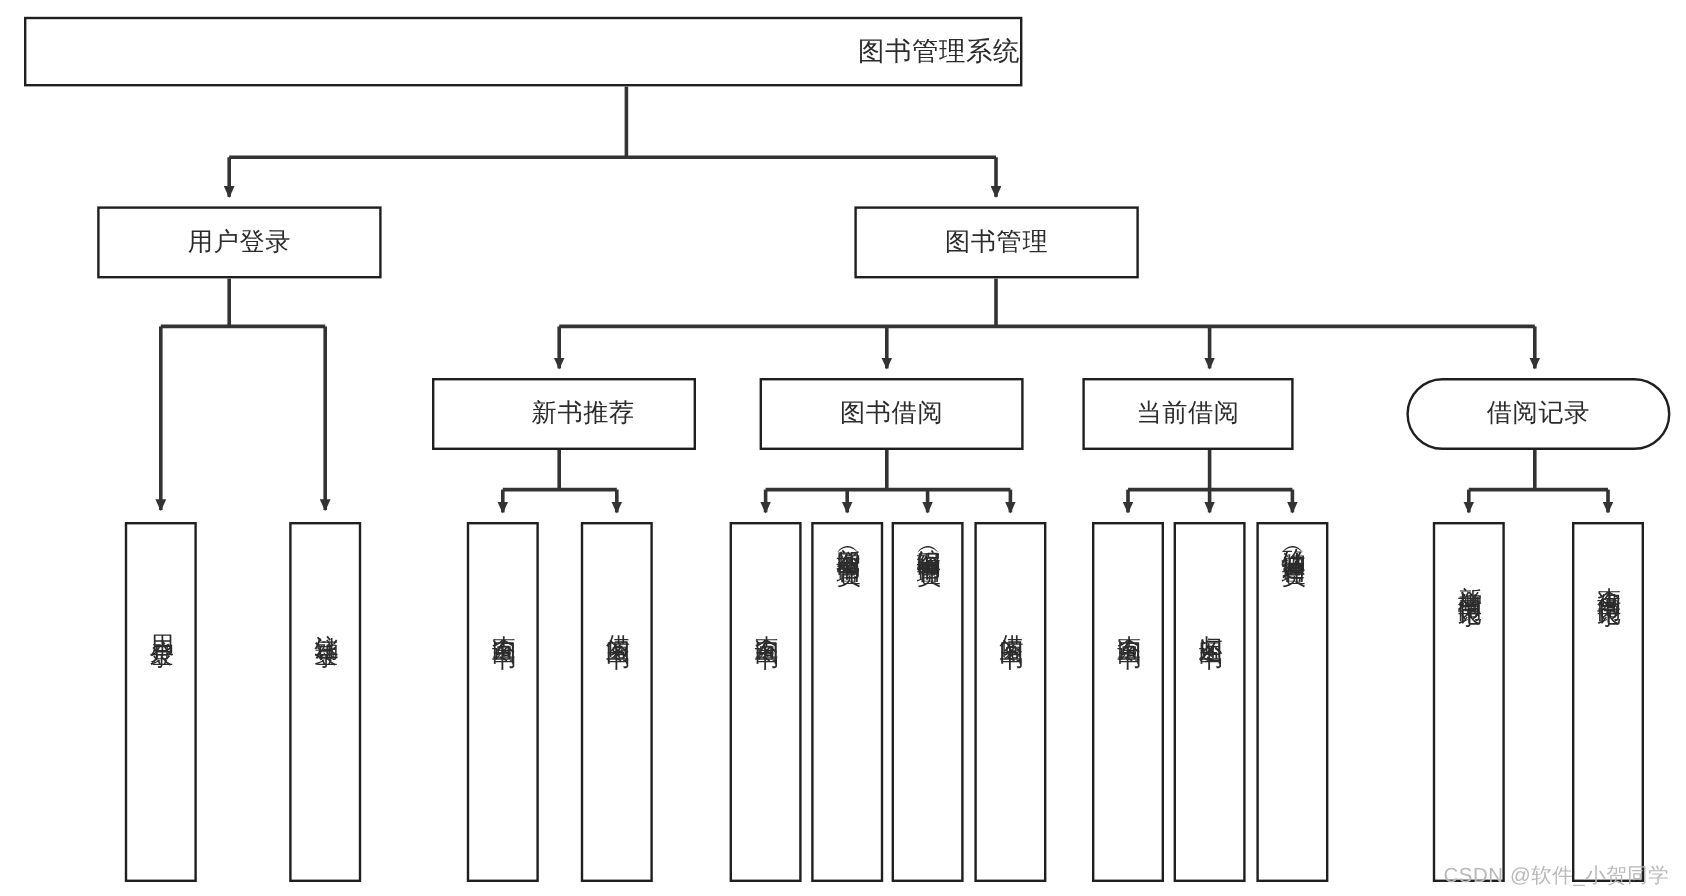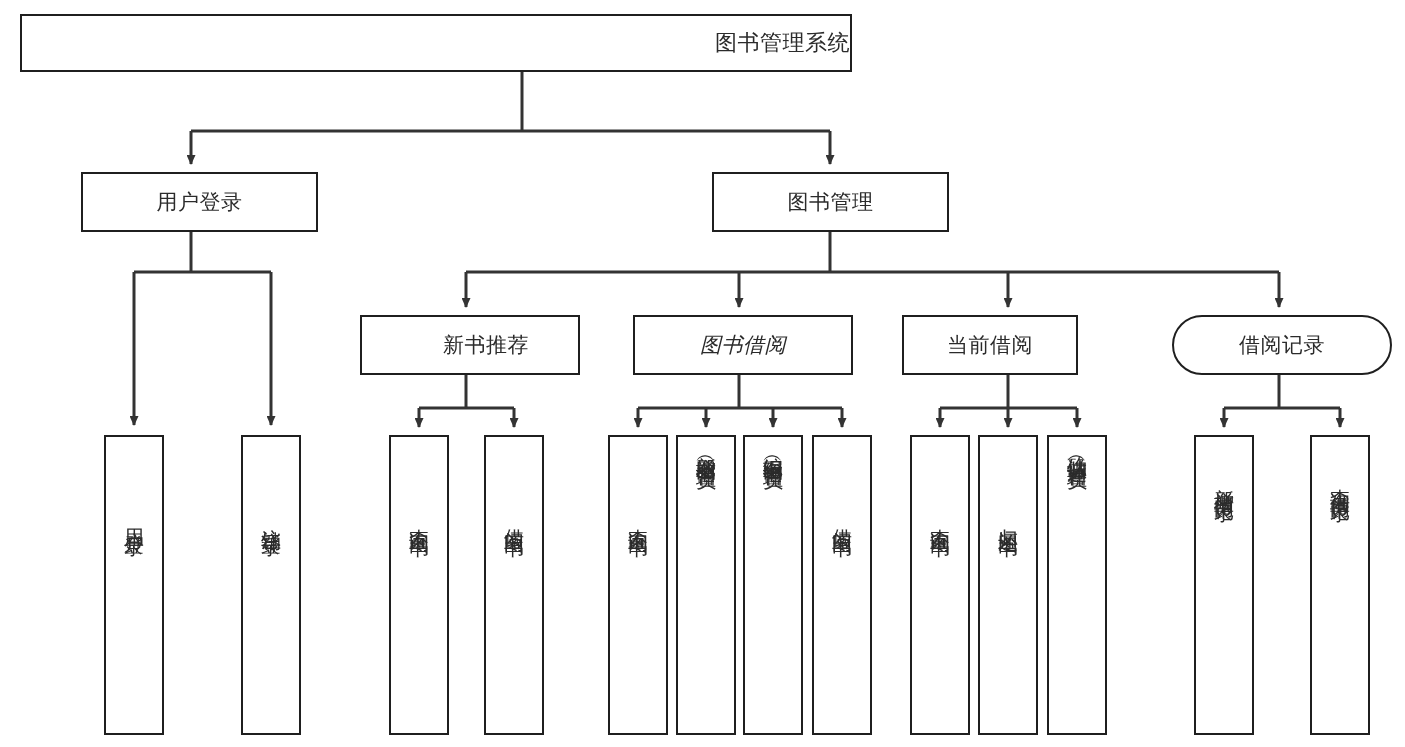--- a/index.html
+++ b/index.html
@@ -131,21 +131,21 @@
   <div class="node-box" style="left:81px; top:172px; width:237px; height:60px;">
     <span class="node-label-h">用户登录</span>
   </div>
   <div class="node-box" style="left:712px; top:172px; width:237px; height:60px;">
     <span class="node-label-h">图书管理</span>
   </div>
 
   <div class="node-box" style="left:360px; top:315px; width:220px; height:60px;padding-left:32px;">
     <span class="node-label-h">新书推荐</span>
   </div>
-  <div class="node-box" style="left:633px; top:315px; width:220px; height:60px;font-style:italic;">
+  <div class="node-box" style="left:633px; top:315px; width:220px; height:60px;">
     <span class="node-label-h">图书借阅</span>
   </div>
   <div class="node-box" style="left:902px; top:315px; width:176px; height:60px;">
     <span class="node-label-h">当前借阅</span>
   </div>
   <div class="node-box" style="left:1172px; top:315px; width:220px; height:60px;border-radius:30px;">
     <span class="node-label-h">借阅记录</span>
   </div>
 
   <div class="node-box leaf" style="left:104px; top:435px; width:60px; height:300px; padding-top:76px;">
@@ -185,14 +185,15 @@
     <span class="node-label-v">确认归还（管理员）</span>
   </div>
 
   <div class="node-box leaf" style="left:1194px; top:435px; width:60px; height:300px; padding-top:36px;">
     <span class="node-label-v">新增借阅记录</span>
   </div>
   <div class="node-box leaf" style="left:1310px; top:435px; width:60px; height:300px; padding-top:36px;">
     <span class="node-label-v">查询借阅记录</span>
   </div>
 
+  <div id="watermark">CSDN @软件_小贺同学</div>
 
 </div>
 
 </body></html>

